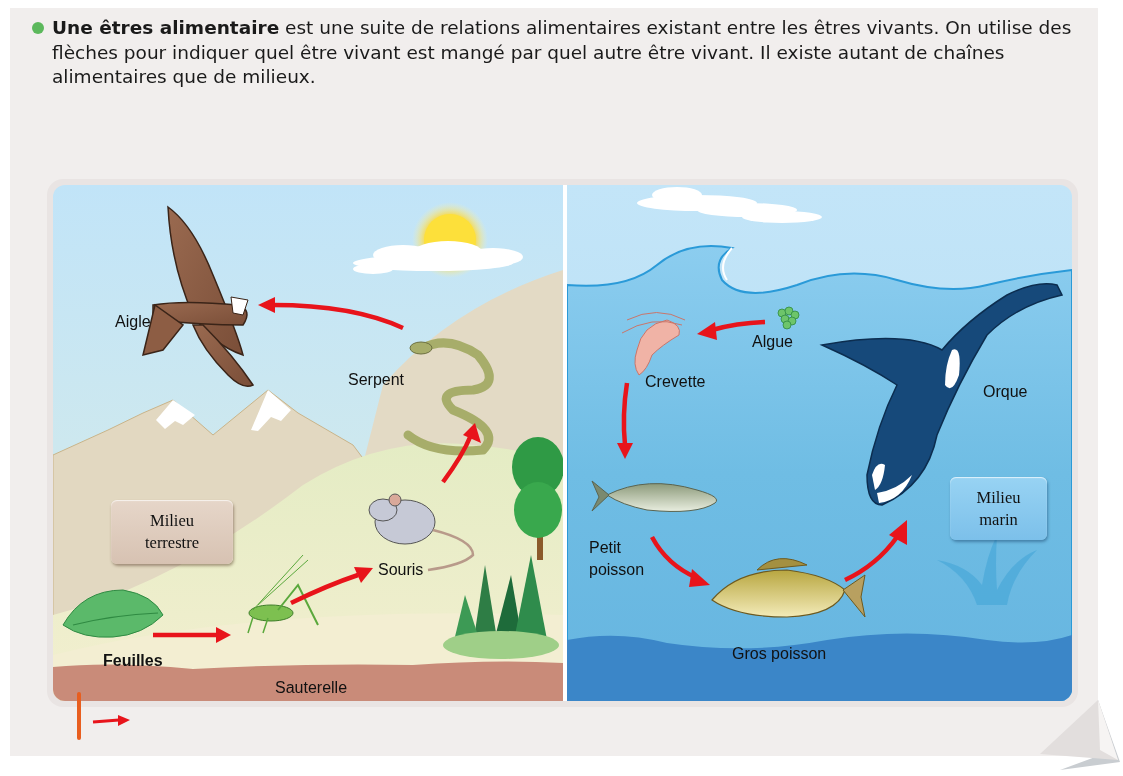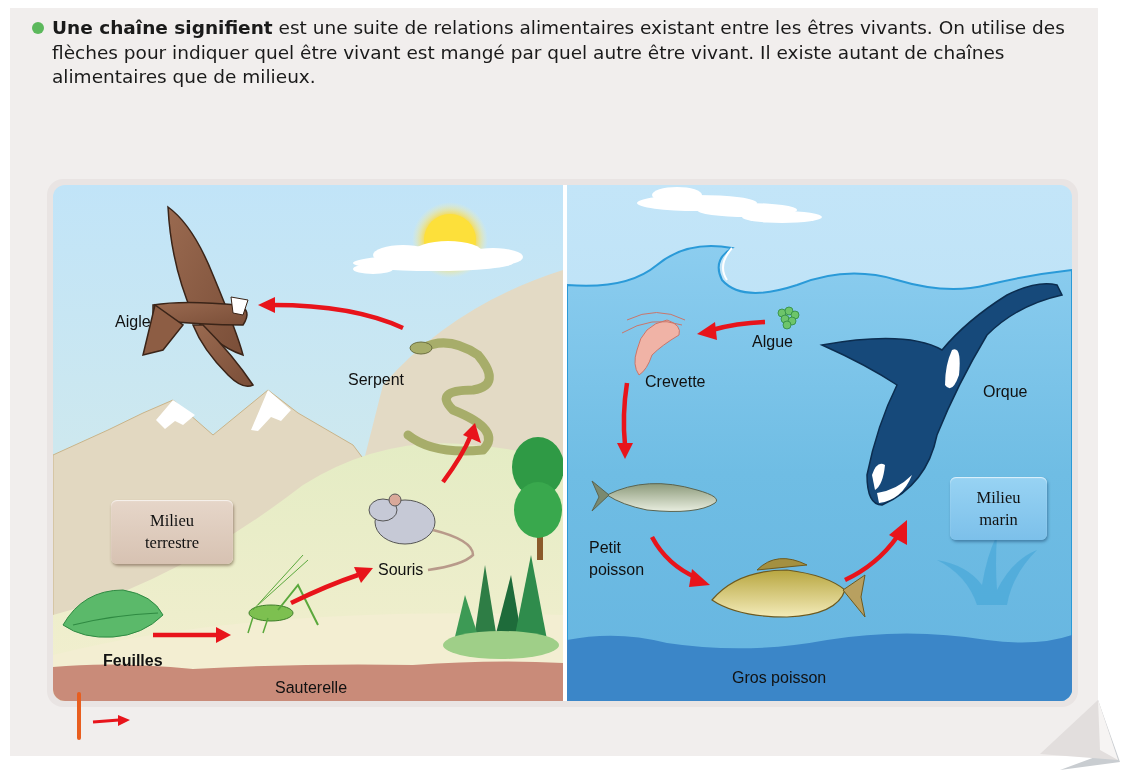--- a/index.html
+++ b/index.html
@@ -30,21 +30,21 @@
 <div class="page"></div>
 <svg class="curl" viewBox="0 0 80 70" width="80" height="70">
   <path d="M58 0 L80 62 L20 70 L58 56 Z" fill="#c9cdd1"></path>
   <path d="M0 54 L58 0 L78 60 Z" fill="#e2dedd"></path>
   <path d="M58 0 L78 60 L60 50 Z" fill="#f6f4f3"></path>
 </svg>
 
 <div class="text-block">
   <p class="bullet-p">
     <span class="bullet-dot"></span>
-    <b>Une chaîne signifient</b><span> est une suite de relations alimentaires existant entre les êtres vivants. On utilise des flèches pour indiquer quel être vivant est mangé par quel autre être vivant. Il existe autant de chaînes alimentaires que de milieux.</span>
+    <b>Une êtres alimentaire</b><span> est une suite de relations alimentaires existant entre les êtres vivants. On utilise des flèches pour indiquer quel être vivant est mangé par quel autre être vivant. Il existe autant de chaînes alimentaires que de milieux.</span>
   </p>
 </div>
 
 <div class="frame"></div>
 
 <div class="panel panel-left">
   <svg width="510" height="516" viewBox="0 0 510 516">
     <defs>
       <linearGradient id="skyL" x1="0" y1="0" x2="0" y2="1">
         <stop offset="0" stop-color="#c1e4f8"></stop>
@@ -244,21 +244,21 @@
       <path d="M148 137 L130 149 L150 155 Z"></path>
       <path d="M50 258 L58 274 L66 258 Z"></path>
       <path d="M125 384 L143 400 L122 402 Z"></path>
       <path d="M322 350 L340 335 L340 360 Z"></path>
     </g>
   </svg>
   <span class="label" style="left:185px;top:148px;">Algue</span>
   <span class="label" style="left:78px;top:188px;">Crevette</span>
   <span class="label" style="left:400px;top:198px;margin-left:16px;">Orque</span>
   <span class="label" style="left:22px;top:352px;line-height:22px;"><span>Petit</span><br><span>poisson</span></span>
-  <span class="label" style="left:165px;top:460px;margin-top:24px;">Gros poisson</span>
+  <span class="label" style="left:165px;top:460px;">Gros poisson</span>
   <div class="milieu milieu-marin">
     <span><span>Milieu</span><br><span>marin</span></span>
   </div>
 </div>
 
 <div class="caption-bar"></div>
 <div class="caption">
   <svg class="arrow-icon" viewBox="0 0 40 14" width="40" height="14">
     <path d="M2 8 Q15 7 28 6" stroke="#e8141b" stroke-width="3" fill="none"></path>
     <path d="M27 1 L39 6 L27 12 Z" fill="#e8141b"></path>

